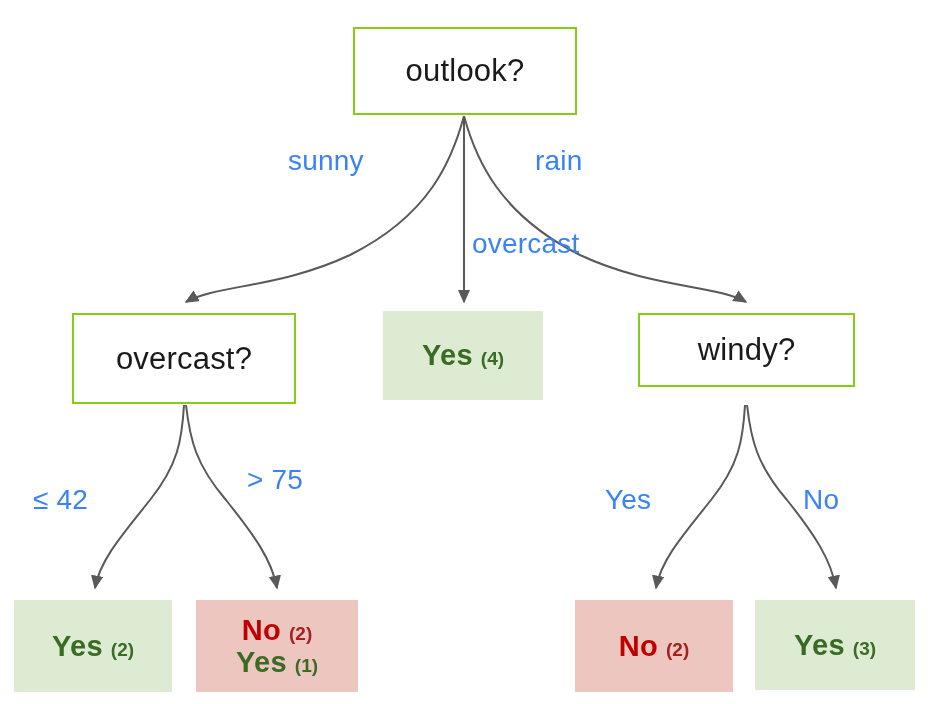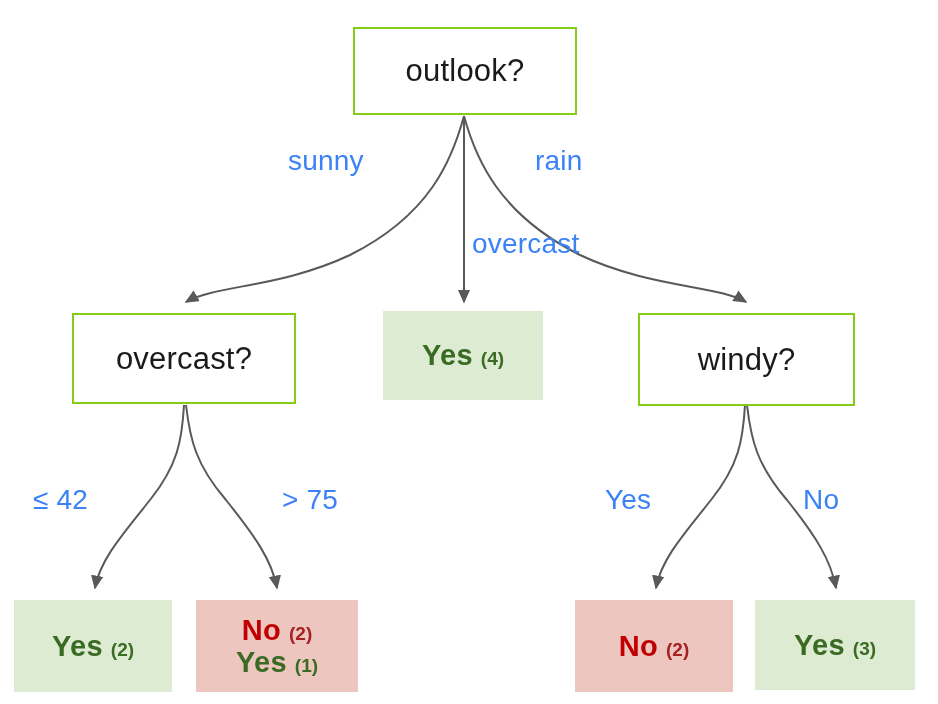--- a/index.html
+++ b/index.html
@@ -120,26 +120,26 @@
     <span class="node-label">overcast?</span>
   </div>
 
   <div class="node leaf green" style="left:383px; top:311px; width:160px; height:89px;">
     <div class="leaf-row">
       <span class="leaf-cls yes">Yes</span>
       <span class="leaf-cnt yes">(4)</span>
     </div>
   </div>
 
-  <div class="node decision" style="left:638px; top:313px; width:217px; height:93px;">
+  <div class="node decision" style="left:638px; top:313px; width:217px; height:74px;">
     <span class="node-label">windy?</span>
   </div>
 
   <div class="edge-label" style="left:33px; top:484px;">≤ 42</div>
-  <div class="edge-label" style="left:247px; top:484px;margin-left:35px;">&gt; 75</div>
+  <div class="edge-label" style="left:247px; top:464px;">&gt; 75</div>
   <div class="edge-label" style="left:605px; top:484px;">Yes</div>
   <div class="edge-label" style="left:803px; top:484px;">No</div>
 
   <div class="node leaf green" style="left:14px; top:600px; width:158px; height:92px;">
     <div class="leaf-row">
       <span class="leaf-cls yes">Yes</span>
       <span class="leaf-cnt yes">(2)</span>
     </div>
   </div>
 

